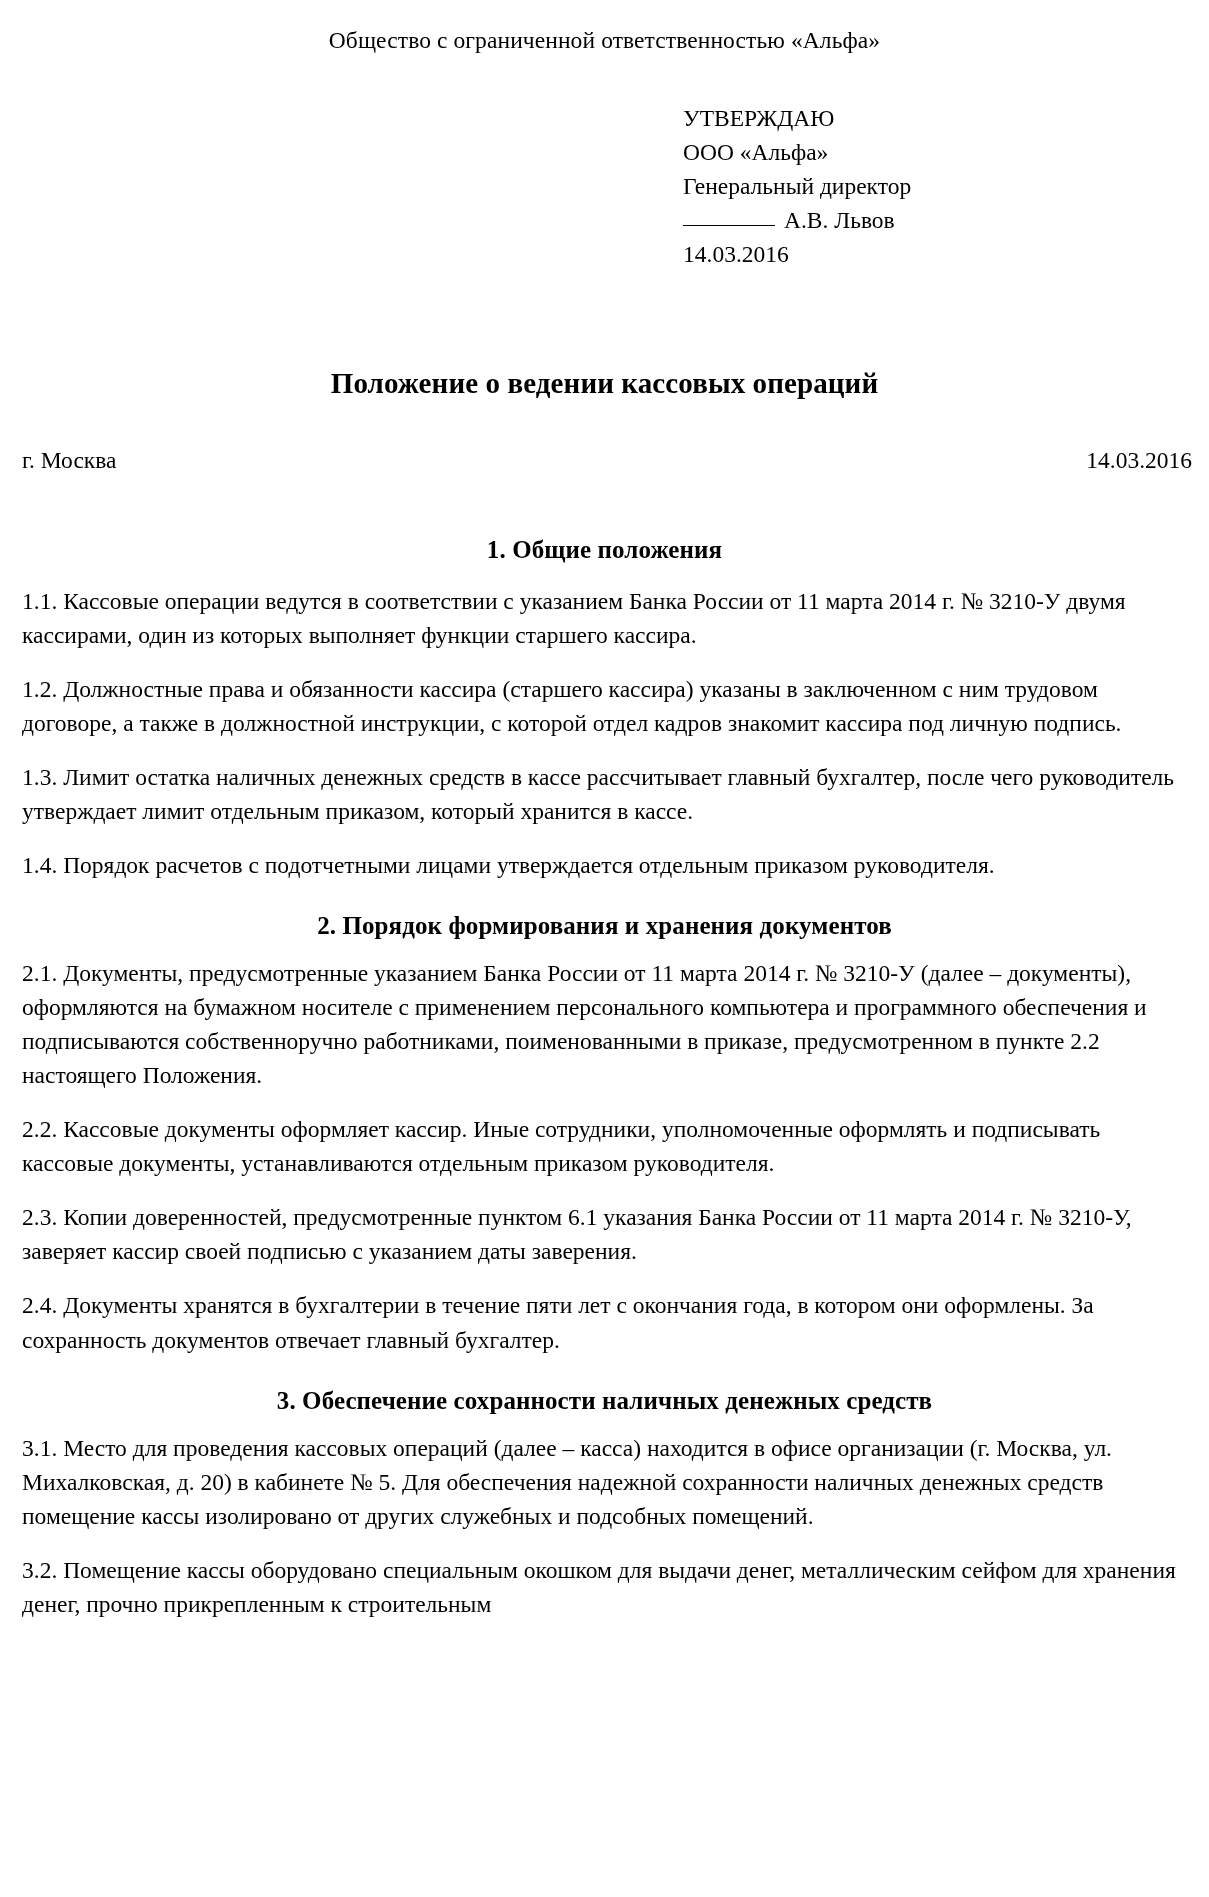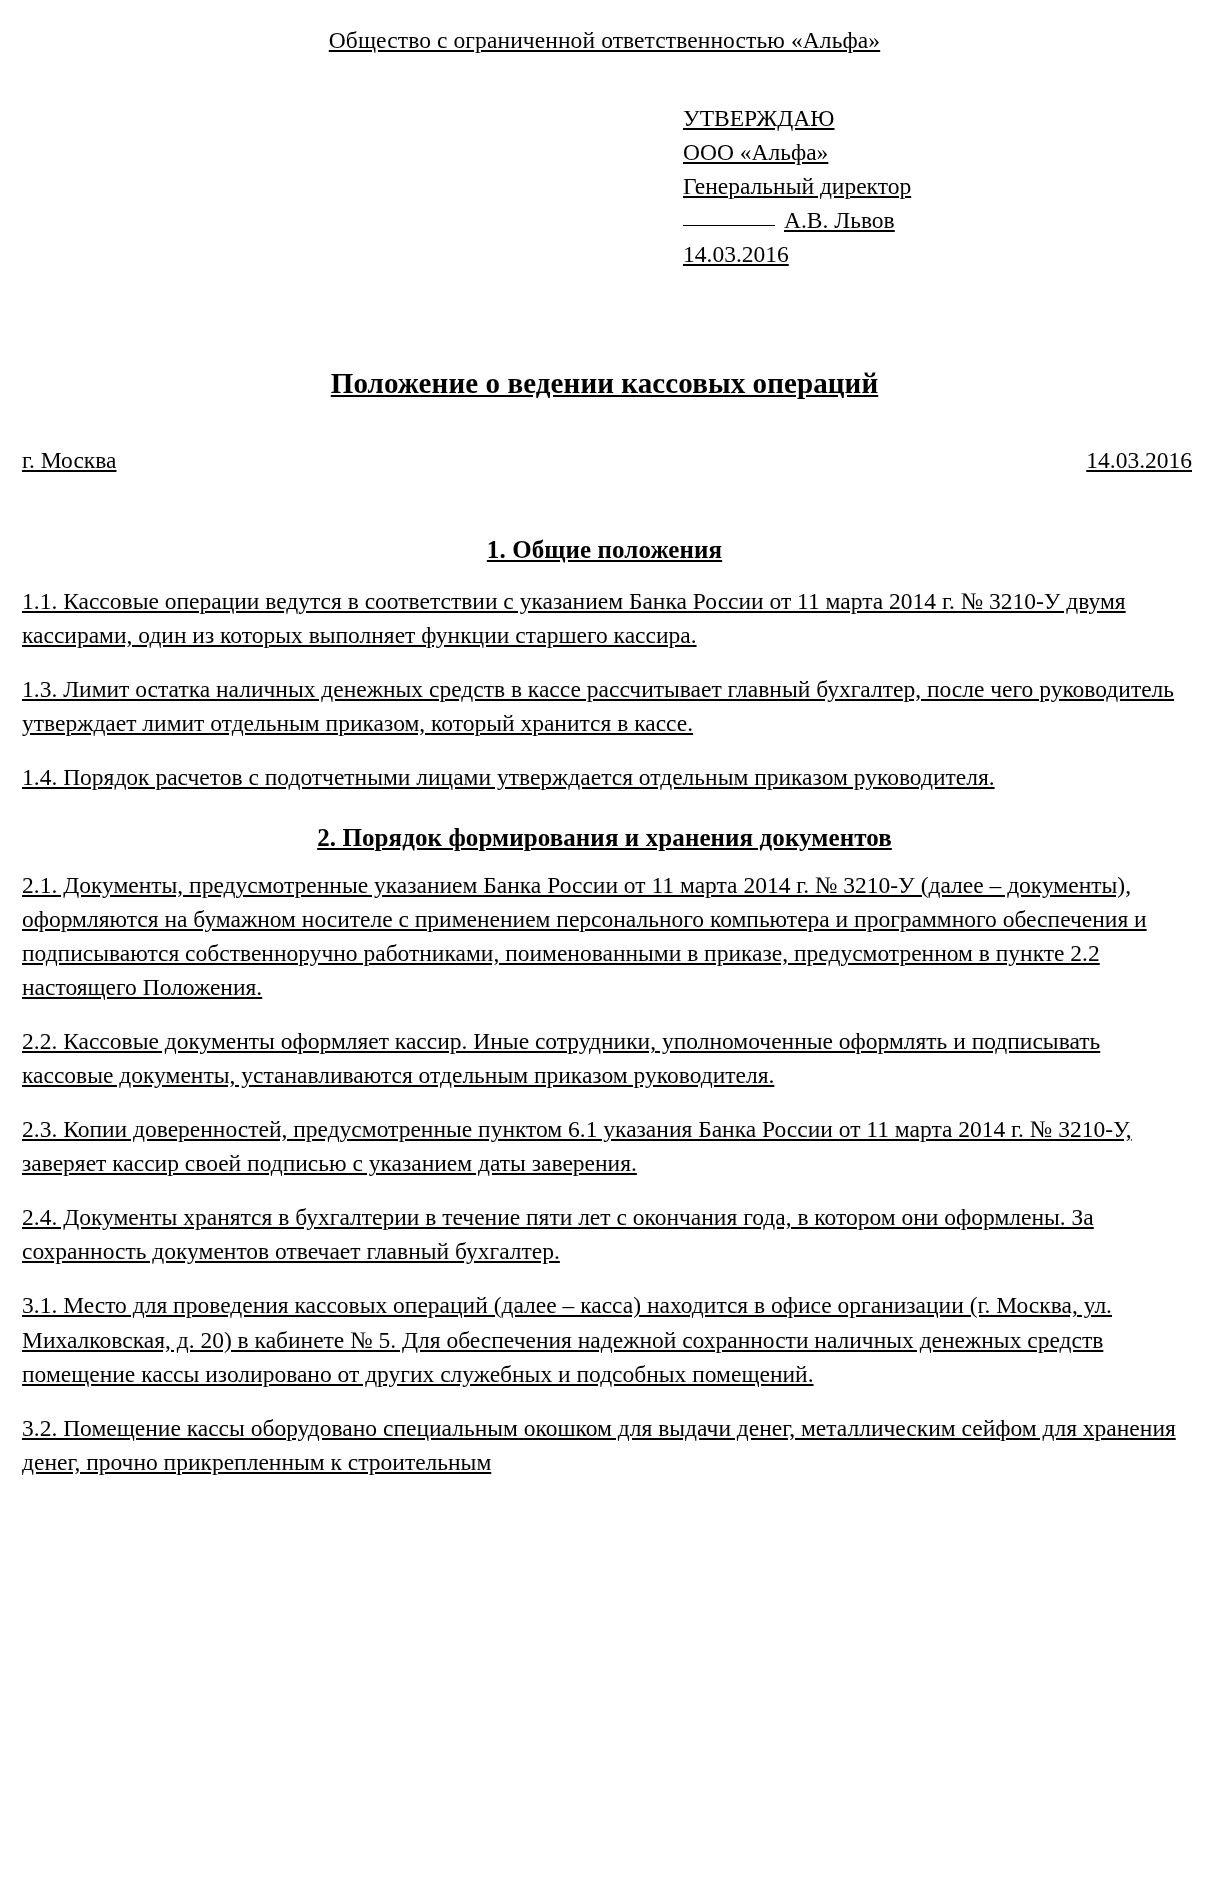--- a/index.html
+++ b/index.html
@@ -13,21 +13,20 @@
     color: #000000;
   }
   .page {
     position: relative;
     width: 1209px;
     min-height: 1897px;
     background: #ffffff;
     box-sizing: border-box;
     padding: 0;
     overflow: hidden;
-    text-decoration: underline;
   }
   
   .org-line {
     text-align: center;
     font-size: 23.5px;
     line-height: 1.25;
     padding-top: 26px;
     letter-spacing: 0.1px;
   }
   .approval-block {
@@ -114,31 +113,33 @@
   <div class="place-date">
     <span>г. Москва</span>
     <span>14.03.2016</span>
   </div>
 
   <div class="body-wrap">
 
     <div>
       <div class="section-heading first-section-gap">1. Общие положения</div>
       <p class="para">1.1. Кассовые операции ведутся в соответствии с указанием Банка России от 11 марта 2014 г. № 3210-У двумя кассирами, один из которых выполняет функции старшего кассира.</p>
+      <p class="para">1.2. Должностные права и обязанности кассира (старшего кассира) указаны в заключенном с ним трудовом договоре, а также в должностной инструкции, с которой отдел кадров знакомит кассира под личную подпись.</p>
       <p class="para">1.3. Лимит остатка наличных денежных средств в кассе рассчитывает главный бухгалтер, после чего руководитель утверждает лимит отдельным приказом, который хранится в кассе.</p>
       <p class="para">1.4. Порядок расчетов с подотчетными лицами утверждается отдельным приказом руководителя.</p>
     </div>
 
     <div>
       <div class="section-heading tight">2. Порядок формирования и хранения документов</div>
       <p class="para">2.1. Документы, предусмотренные указанием Банка России от 11 марта 2014 г. № 3210-У (далее – документы), оформляются на бумажном носителе с применением персонального компьютера и программного обеспечения и подписываются собственноручно работниками, поименованными в приказе, предусмотренном в пункте 2.2 настоящего Положения.</p>
       <p class="para">2.2. Кассовые документы оформляет кассир. Иные сотрудники, уполномоченные оформлять и подписывать кассовые документы, устанавливаются отдельным приказом руководителя.</p>
       <p class="para">2.3. Копии доверенностей, предусмотренные пунктом 6.1 указания Банка России от 11 марта 2014 г. № 3210-У, заверяет кассир своей подписью с указанием даты заверения.</p>
       <p class="para">2.4. Документы хранятся в бухгалтерии в течение пяти лет с окончания года, в котором они оформлены. За сохранность документов отвечает главный бухгалтер.</p>
     </div>
 
     <div>
+      <div class="section-heading tight">3. Обеспечение сохранности наличных денежных средств</div>
       <p class="para">3.1. Место для проведения кассовых операций (далее – касса) находится в офисе организации (г. Москва, ул. Михалковская, д. 20) в кабинете № 5. Для обеспечения надежной сохранности наличных денежных средств помещение кассы изолировано от других служебных и подсобных помещений.</p>
       <p class="para">3.2. Помещение кассы оборудовано специальным окошком для выдачи денег, металлическим сейфом для хранения денег, прочно прикрепленным к строительным</p>
     </div>
 
   </div>
 </div>
 
 </body></html>

